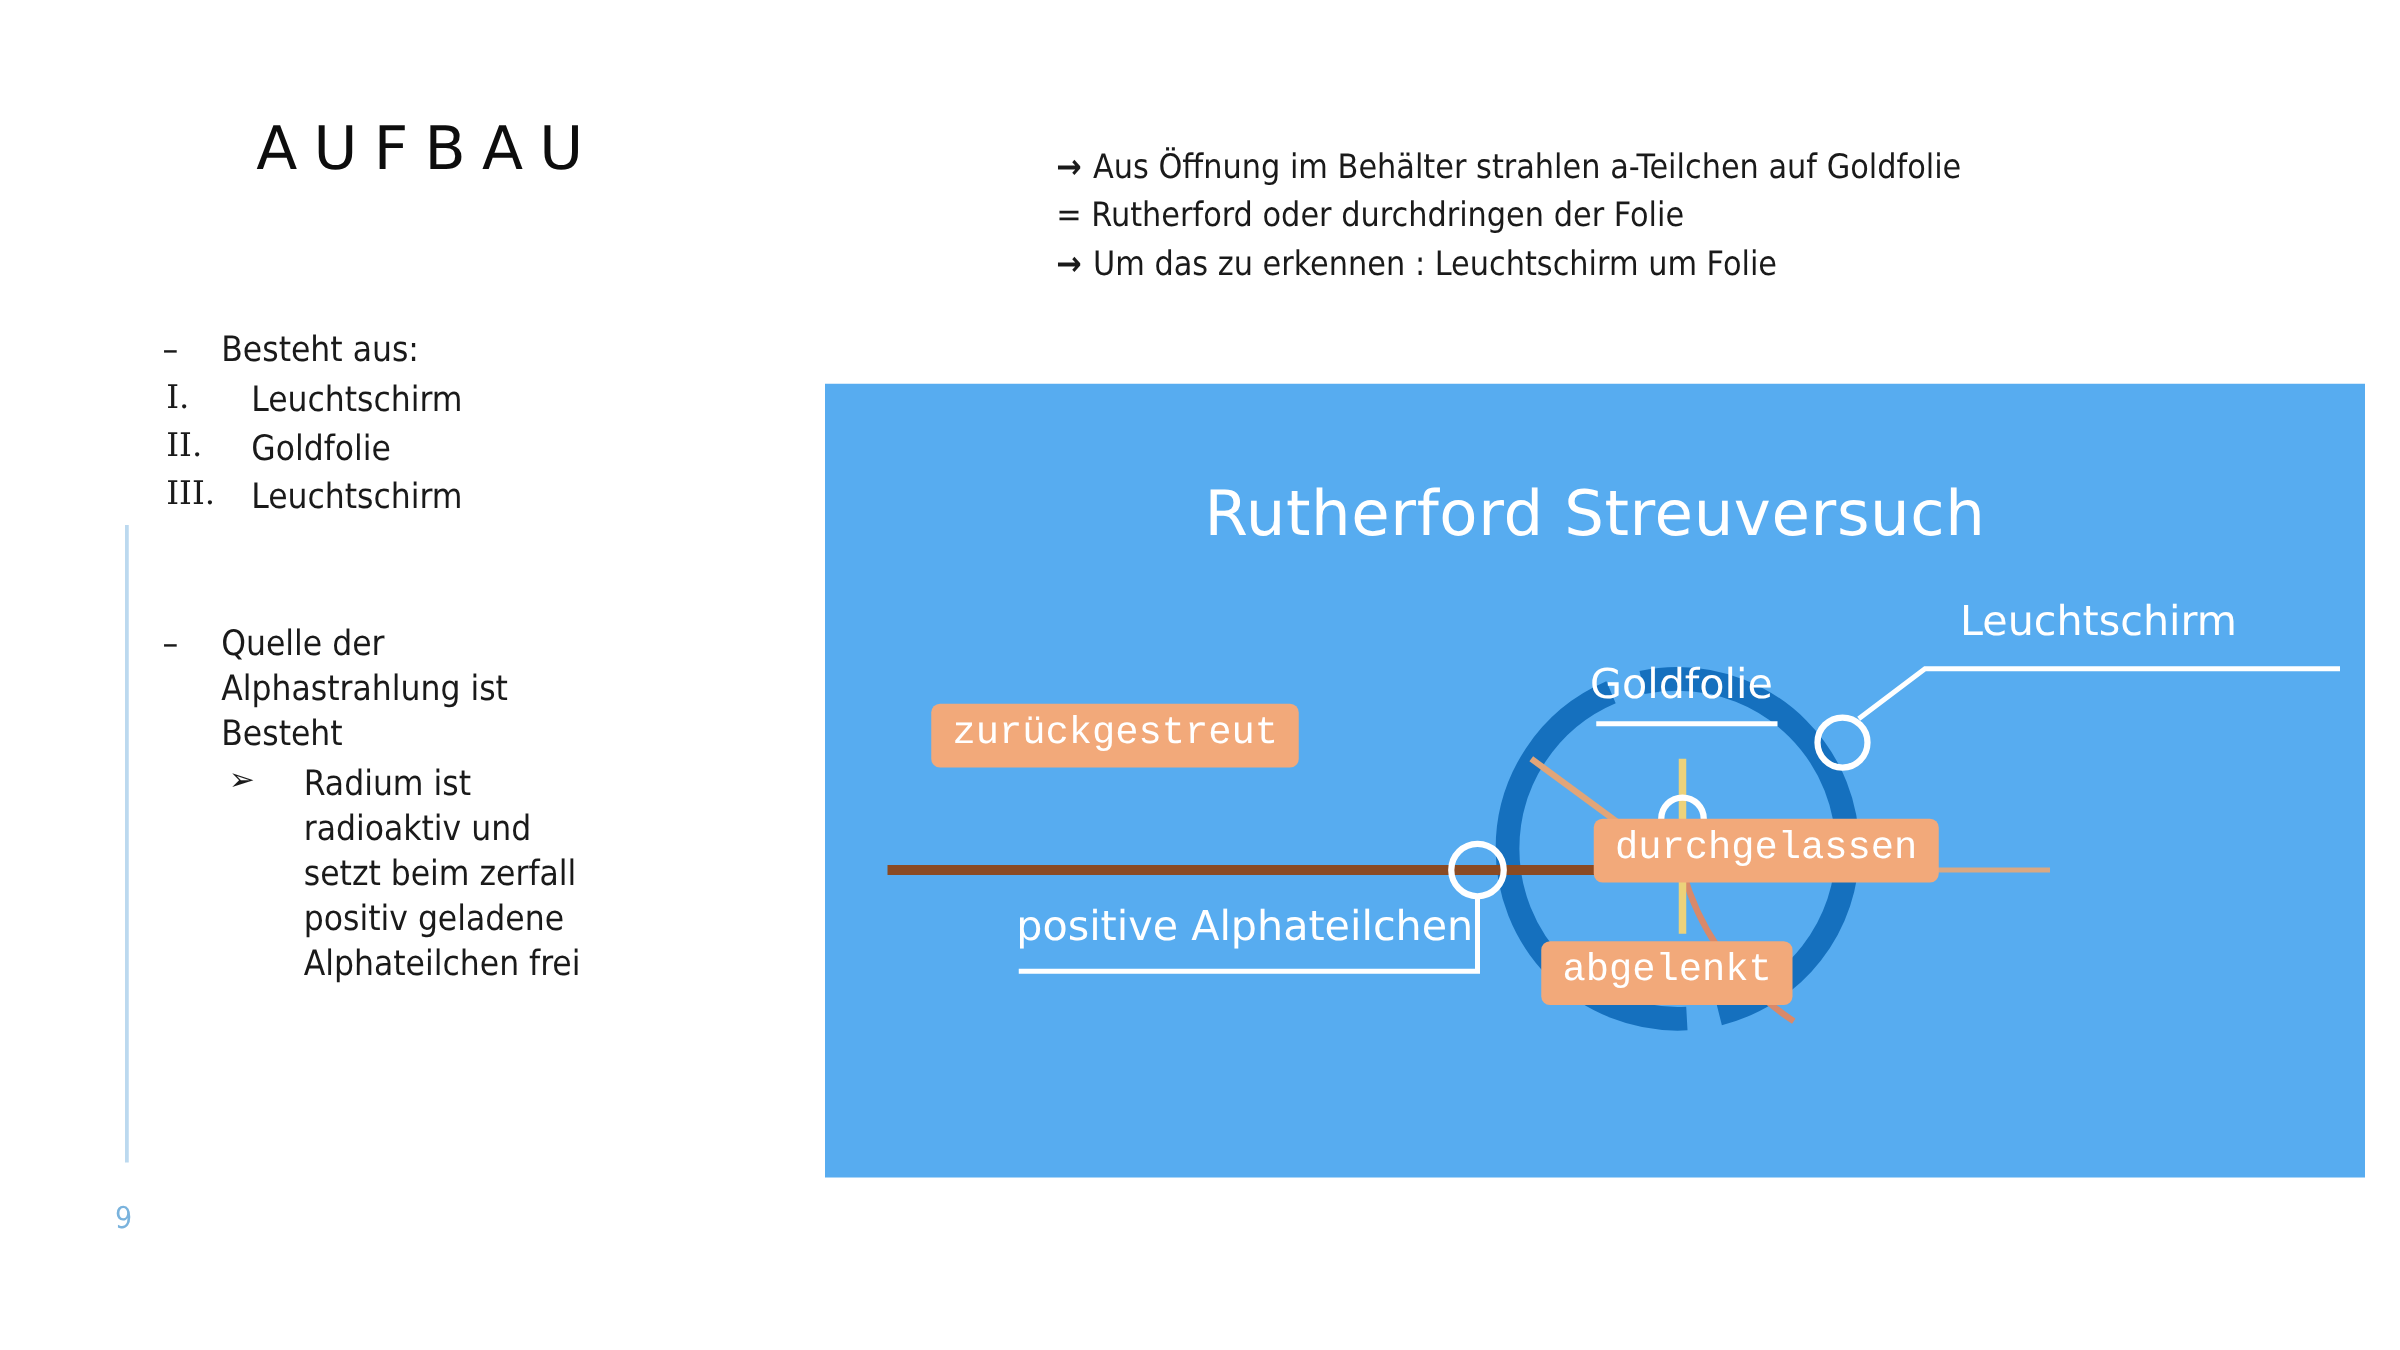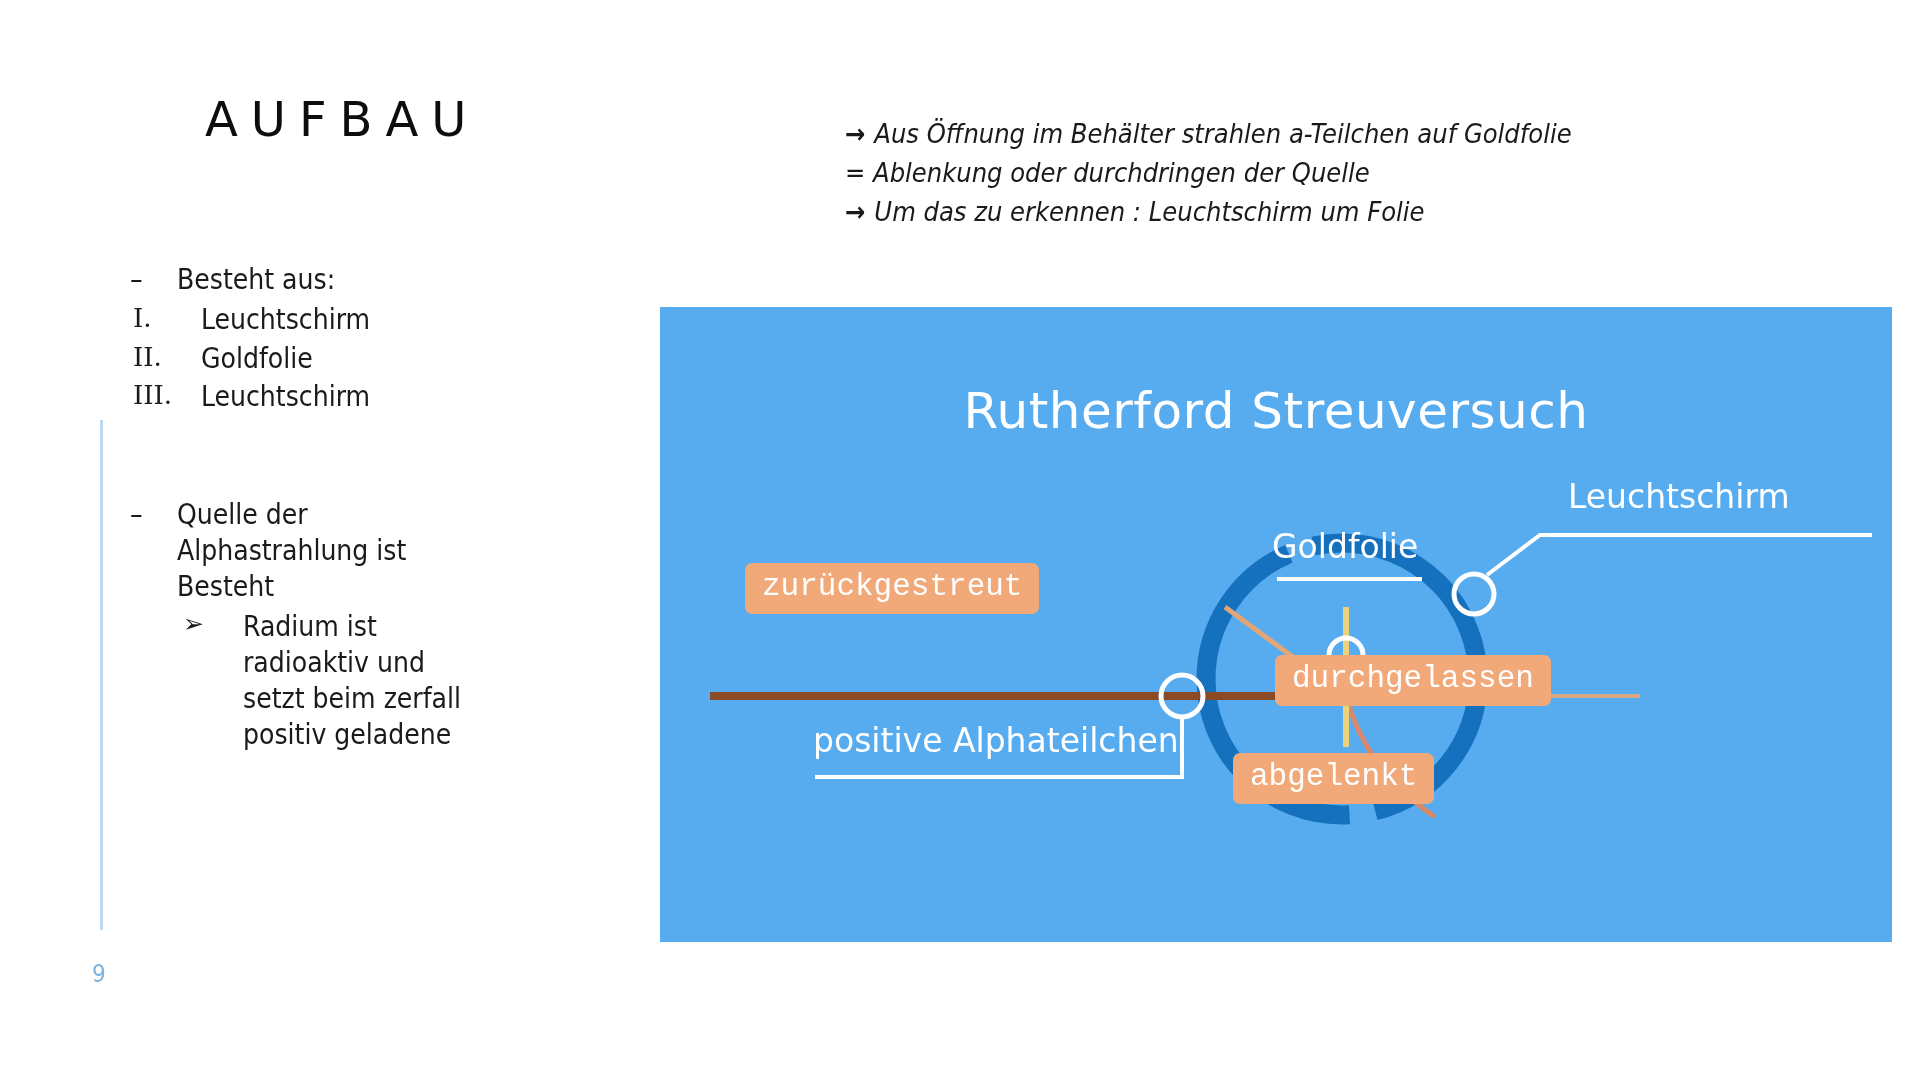--- a/index.html
+++ b/index.html
@@ -28,21 +28,20 @@
   
   .headnote{
     position:absolute;
     left:845px; top:115px;
     width:880px;
     font-family:"DejaVu Sans Condensed","DejaVu Sans", sans-serif;
     font-size:27px;
     line-height:1.44;
     color:#1a1a1a;
     font-stretch:condensed;
-    font-style:italic;
   }
   .headnote .ln{display:block;white-space:nowrap;}
   .arw{font-family:"DejaVu Sans", sans-serif;font-weight:700;margin-right:9px;display:inline-block;}
 
   
   .accent-rule{
     position:absolute;
     left:100px; top:420px;
     width:3px; height:510px;
     background:#bcd9ef;
@@ -169,21 +168,21 @@
 </style>
 </head>
 <body>
 
 <div class="slide">
 
   <div class="title">AUFBAU</div>
 
   <div class="headnote">
     <span class="ln"><span class="arw">→</span><span>Aus Öffnung im Behälter strahlen a-Teilchen auf Goldfolie</span></span>
-    <span class="ln"><span>= Ablenkung oder durchdringen der Quelle</span></span>
+    <span class="ln"><span>= Rutherford oder durchdringen der Folie</span></span>
     <span class="ln"><span class="arw">→</span><span>Um das zu erkennen : Leuchtschirm um Folie</span></span>
   </div>
 
   <div class="accent-rule"></div>
   <div class="pagenum">9</div>
 
   <div class="body-col">
 
     <div class="lvl1">
       <span class="dash">–</span>
@@ -213,20 +212,21 @@
         <span>Besteht</span>
       </div>
       <ul class="sublist">
         <li>
           <span class="ar">➢</span>
           <span class="txt">
             <span>Radium ist</span>
             <span>radioaktiv und</span>
             <span>setzt beim zerfall</span>
             <span>positiv geladene</span>
+            <span>Alphateilchen frei</span>
           </span>
         </li>
       </ul>
     </div>
 
   </div>
 
   <div class="picture">
 
     <div class="pic-title">Rutherford Streuversuch</div>

